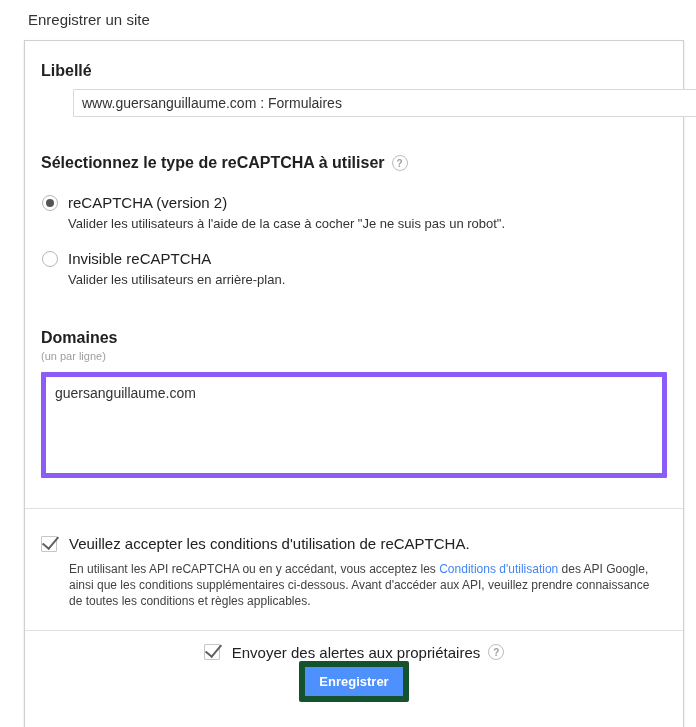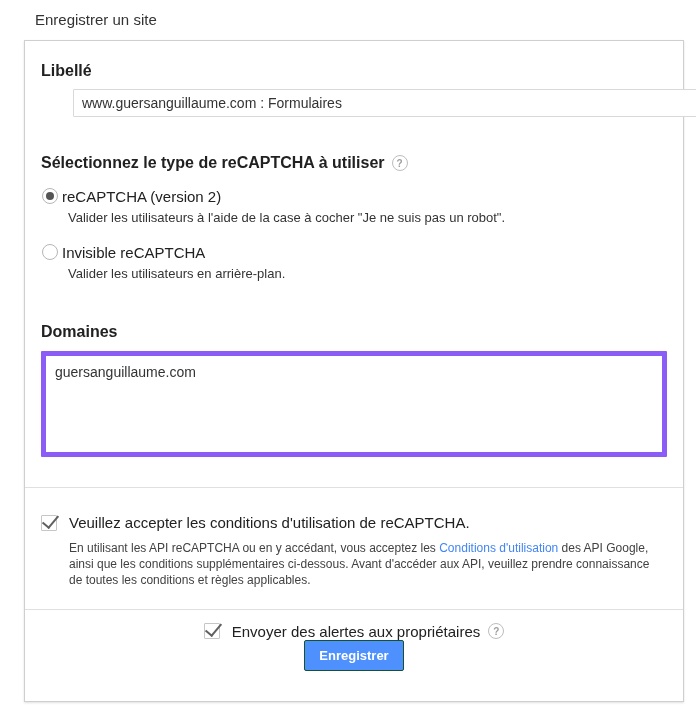--- a/index.html
+++ b/index.html
@@ -5,21 +5,21 @@
   * { box-sizing: border-box; margin: 0; padding: 0; }
   html, body {
     width: 696px;
     background: #ffffff;
     font-family: "Liberation Sans", sans-serif;
     color: #333;
   }
   .page { width: 696px; min-height: 727px; padding-top: 11px; }
 
   .page-title {
-    margin-left: 35px;
+    margin-left: 28px;
     font-size: 15px;
     color: #333;
   }
 
   .card {
     width: 660px;
     margin: 12px 0 0 24px;
     background: #fff;
     border: 1px solid #cfcfcf;
     box-shadow: 0 1px 2px rgba(0,0,0,0.12);
@@ -47,41 +47,41 @@
     outline: none;
     background: #fff;
     margin-left: 32px;
   }
 
   .type-heading-row {
     display: flex;
     align-items: center;
     gap: 7px;
     margin-top: 37px;
-    margin-bottom: 16px;
+    margin-bottom: 22px;
   }
 
   .help-icon {
     width: 16px; height: 16px;
     border: 1px solid #bdbdbd;
     border-radius: 50%;
     color: #9e9e9e;
     font-size: 10px;
     font-weight: bold;
     display: inline-flex;
     align-items: center;
     justify-content: center;
     flex: 0 0 auto;
     cursor: default;
   }
 
   .radio-row {
     display: flex;
-    align-items: flex-start;
-    gap: 4px;
+    align-items: flex-end;
+    gap: 10px;
     margin-left: 1px;
     cursor: pointer;
   }
   .radio {
     width: 16px; height: 16px;
     border: 1px solid #b6b6b6;
     border-radius: 50%;
     background: #fff;
     position: relative;
     flex: 0 0 auto;
@@ -190,21 +190,21 @@
   }
   .footer-left {
     display: flex;
     align-items: center;
     gap: 12px;
   }
   .footer-left .help-icon { margin-left: -4px; }
 
   .primary-button {
     background: #4d90fe;
-    border: 1px solid #14532d;
+    border: 6px solid #14532d;
     border-radius: 2px;
     color: #fff;
     font-family: "Liberation Sans", sans-serif;
     font-size: 13px;
     font-weight: bold;
     padding: 7px 14px;
     cursor: pointer;
   }
 </style>
 </head>
@@ -232,20 +232,21 @@
       </div>
       <div class="radio-desc">Valider les utilisateurs à l'aide de la case à cocher "Je ne suis pas un robot".</div>
 
       <div class="radio-row">
         <span class="radio"></span>
         <span class="radio-label">Invisible reCAPTCHA</span>
       </div>
       <div class="radio-desc last">Valider les utilisateurs en arrière-plan.</div>
 
       <div class="field-heading domains-heading">Domaines</div>
+      <div class="domains-sub">(un par ligne)</div>
       <textarea class="domains-textarea" style="">guersanguillaume.com</textarea>
     </div>
 
     <div class="divider"></div>
 
     <div class="section terms-section">
       <div class="checkbox-row">
         <span class="checkbox checked"></span>
         <span class="checkbox-label">Veuillez accepter les conditions d'utilisation de reCAPTCHA.</span>
       </div>

